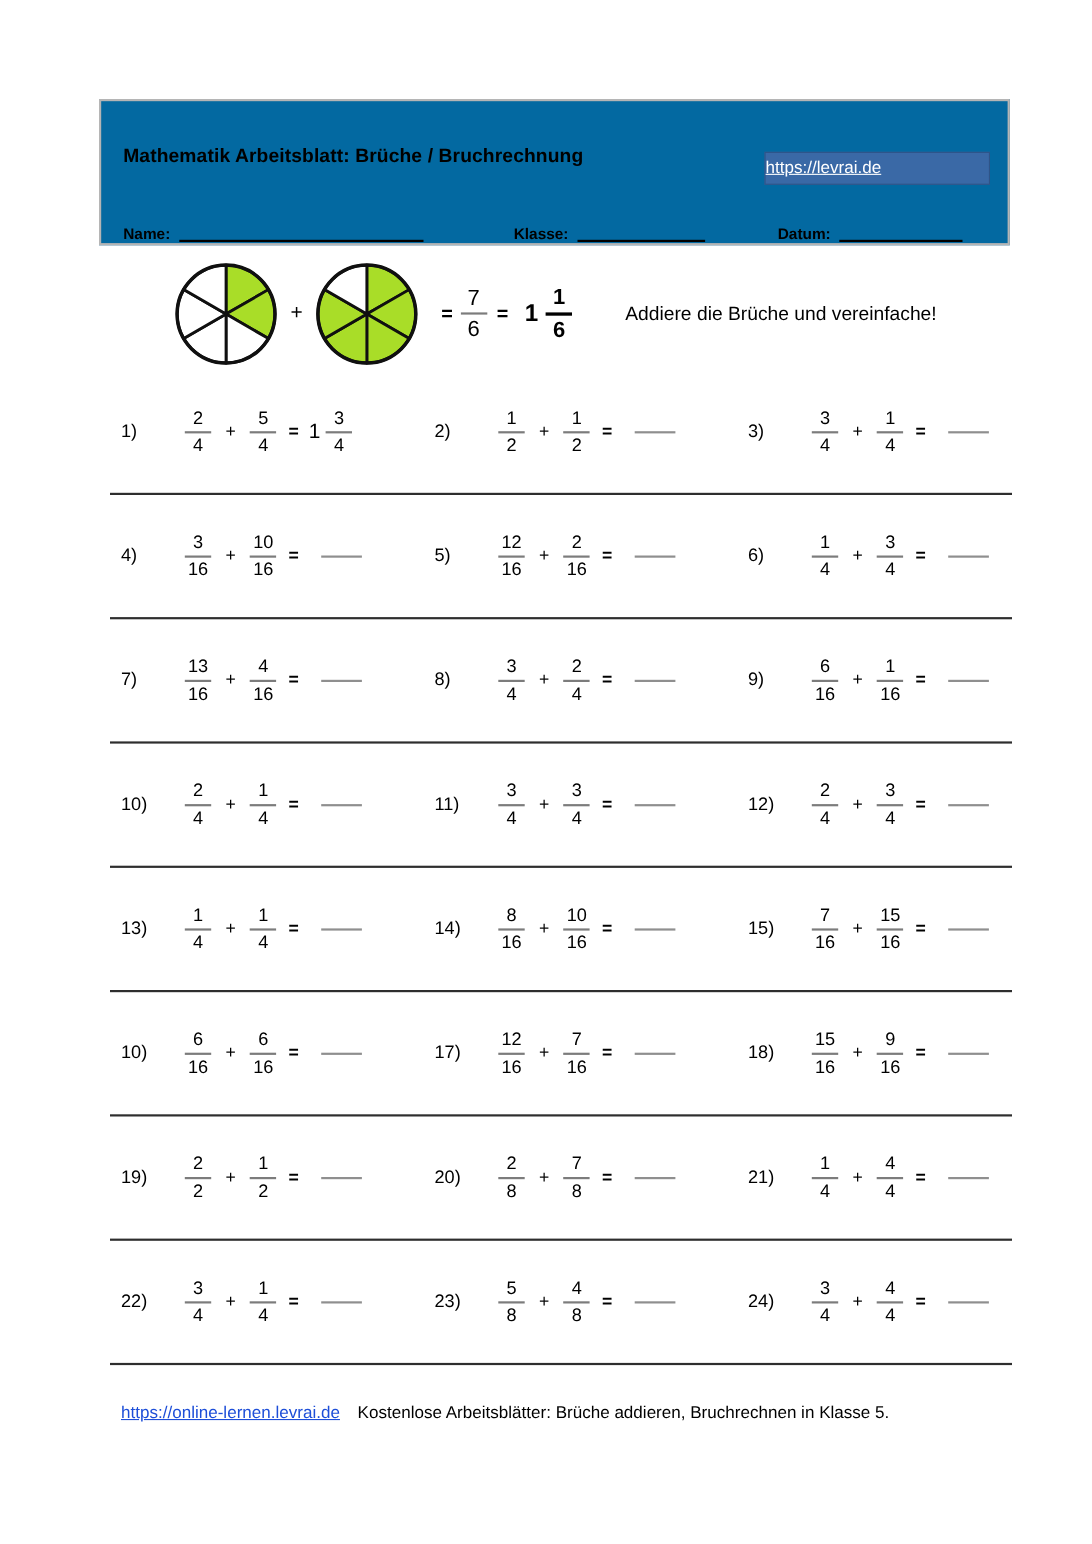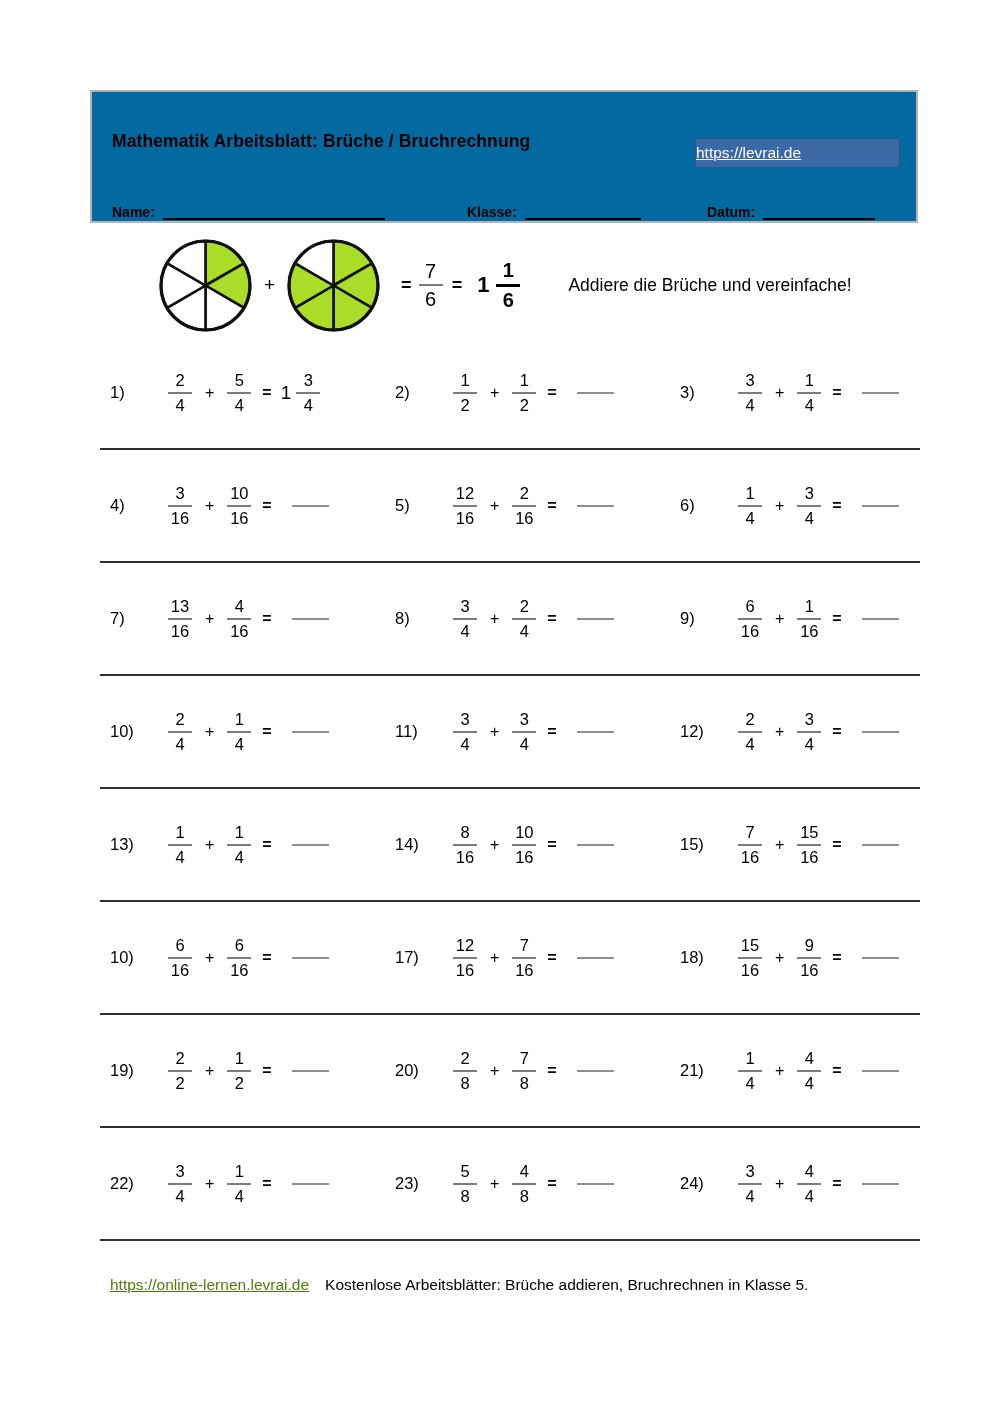--- a/index.html
+++ b/index.html
@@ -46,21 +46,21 @@
   .pnum { flex:none; width:52px; padding-left:10px; box-sizing:border-box; }
   .f1 { margin-left:16px; }
   .op-plus { margin:0 13px; font-size:16px; }
   .op-eq { margin:0 0 0 11px; font-size:16px; font-weight:bold; }
   .blank { width:37px; height:2px; background:#8f8f8f; margin-left:20px; flex:none; }
   .ans-whole { font-size:19px; margin:0 5px 0 9px; }
 
   
   .footer { position:absolute; left:110px; top:1276px; width:812px; font-size:15.5px; }
   .footer-line1 { white-space:nowrap; }
-  .footer-link { color:#4d7c0f; text-decoration:underline; cursor:pointer; }
+  .footer-link { color:#1d4ed8; text-decoration:underline; cursor:pointer; }
   .footer-gap { display:inline-block; width:16px; }
   .footer-line2 { margin-top:15px; }
 </style>
 </head>
 <body>
 
 <div class="page">
 
   <div class="header-box">
     <div class="header-top">

